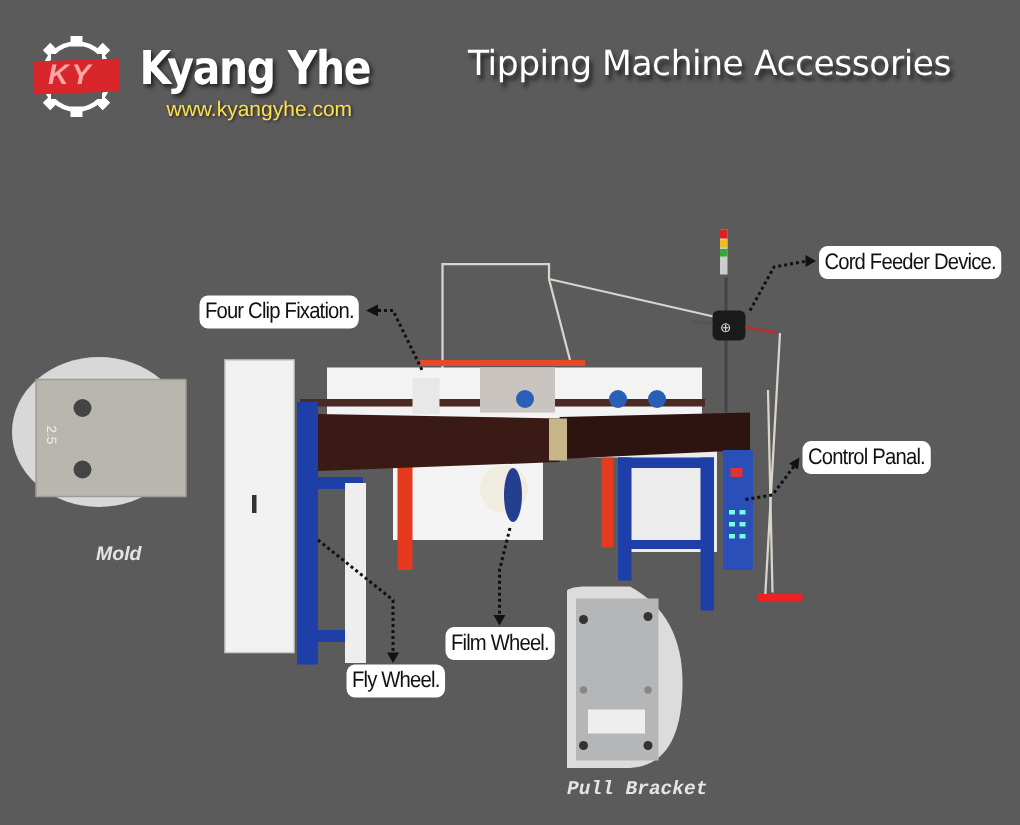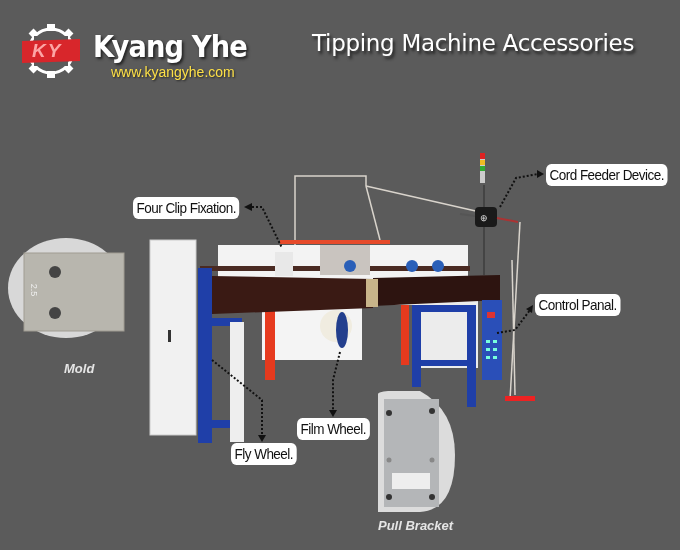--- a/index.html
+++ b/index.html
@@ -148,13 +148,13 @@
 
 <div class="abs" style="left:28px;top:285px;font-size:9px;color:#eee;transform:rotate(90deg);">2.5</div>
 
 <div class="abs callout" style="left:133px;top:197px;">Four Clip Fixation.</div>
 <div class="abs callout" style="left:546px;top:164px;">Cord Feeder Device.</div>
 <div class="abs callout" style="left:535px;top:294px;">Control Panal.</div>
 <div class="abs callout" style="left:297px;top:418px;">Film Wheel.</div>
 <div class="abs callout" style="left:231px;top:443px;">Fly Wheel.</div>
 
 <div class="abs caption" style="left:64px;top:361px;">Mold</div>
-<div class="abs caption" style="left:378px;top:518px;">Pull Bracket</div>
+<div class="abs caption" style="left:378px;top:518px;font-family:Liberation Mono, monospace;">Pull Bracket</div>
 
 </body></html>

